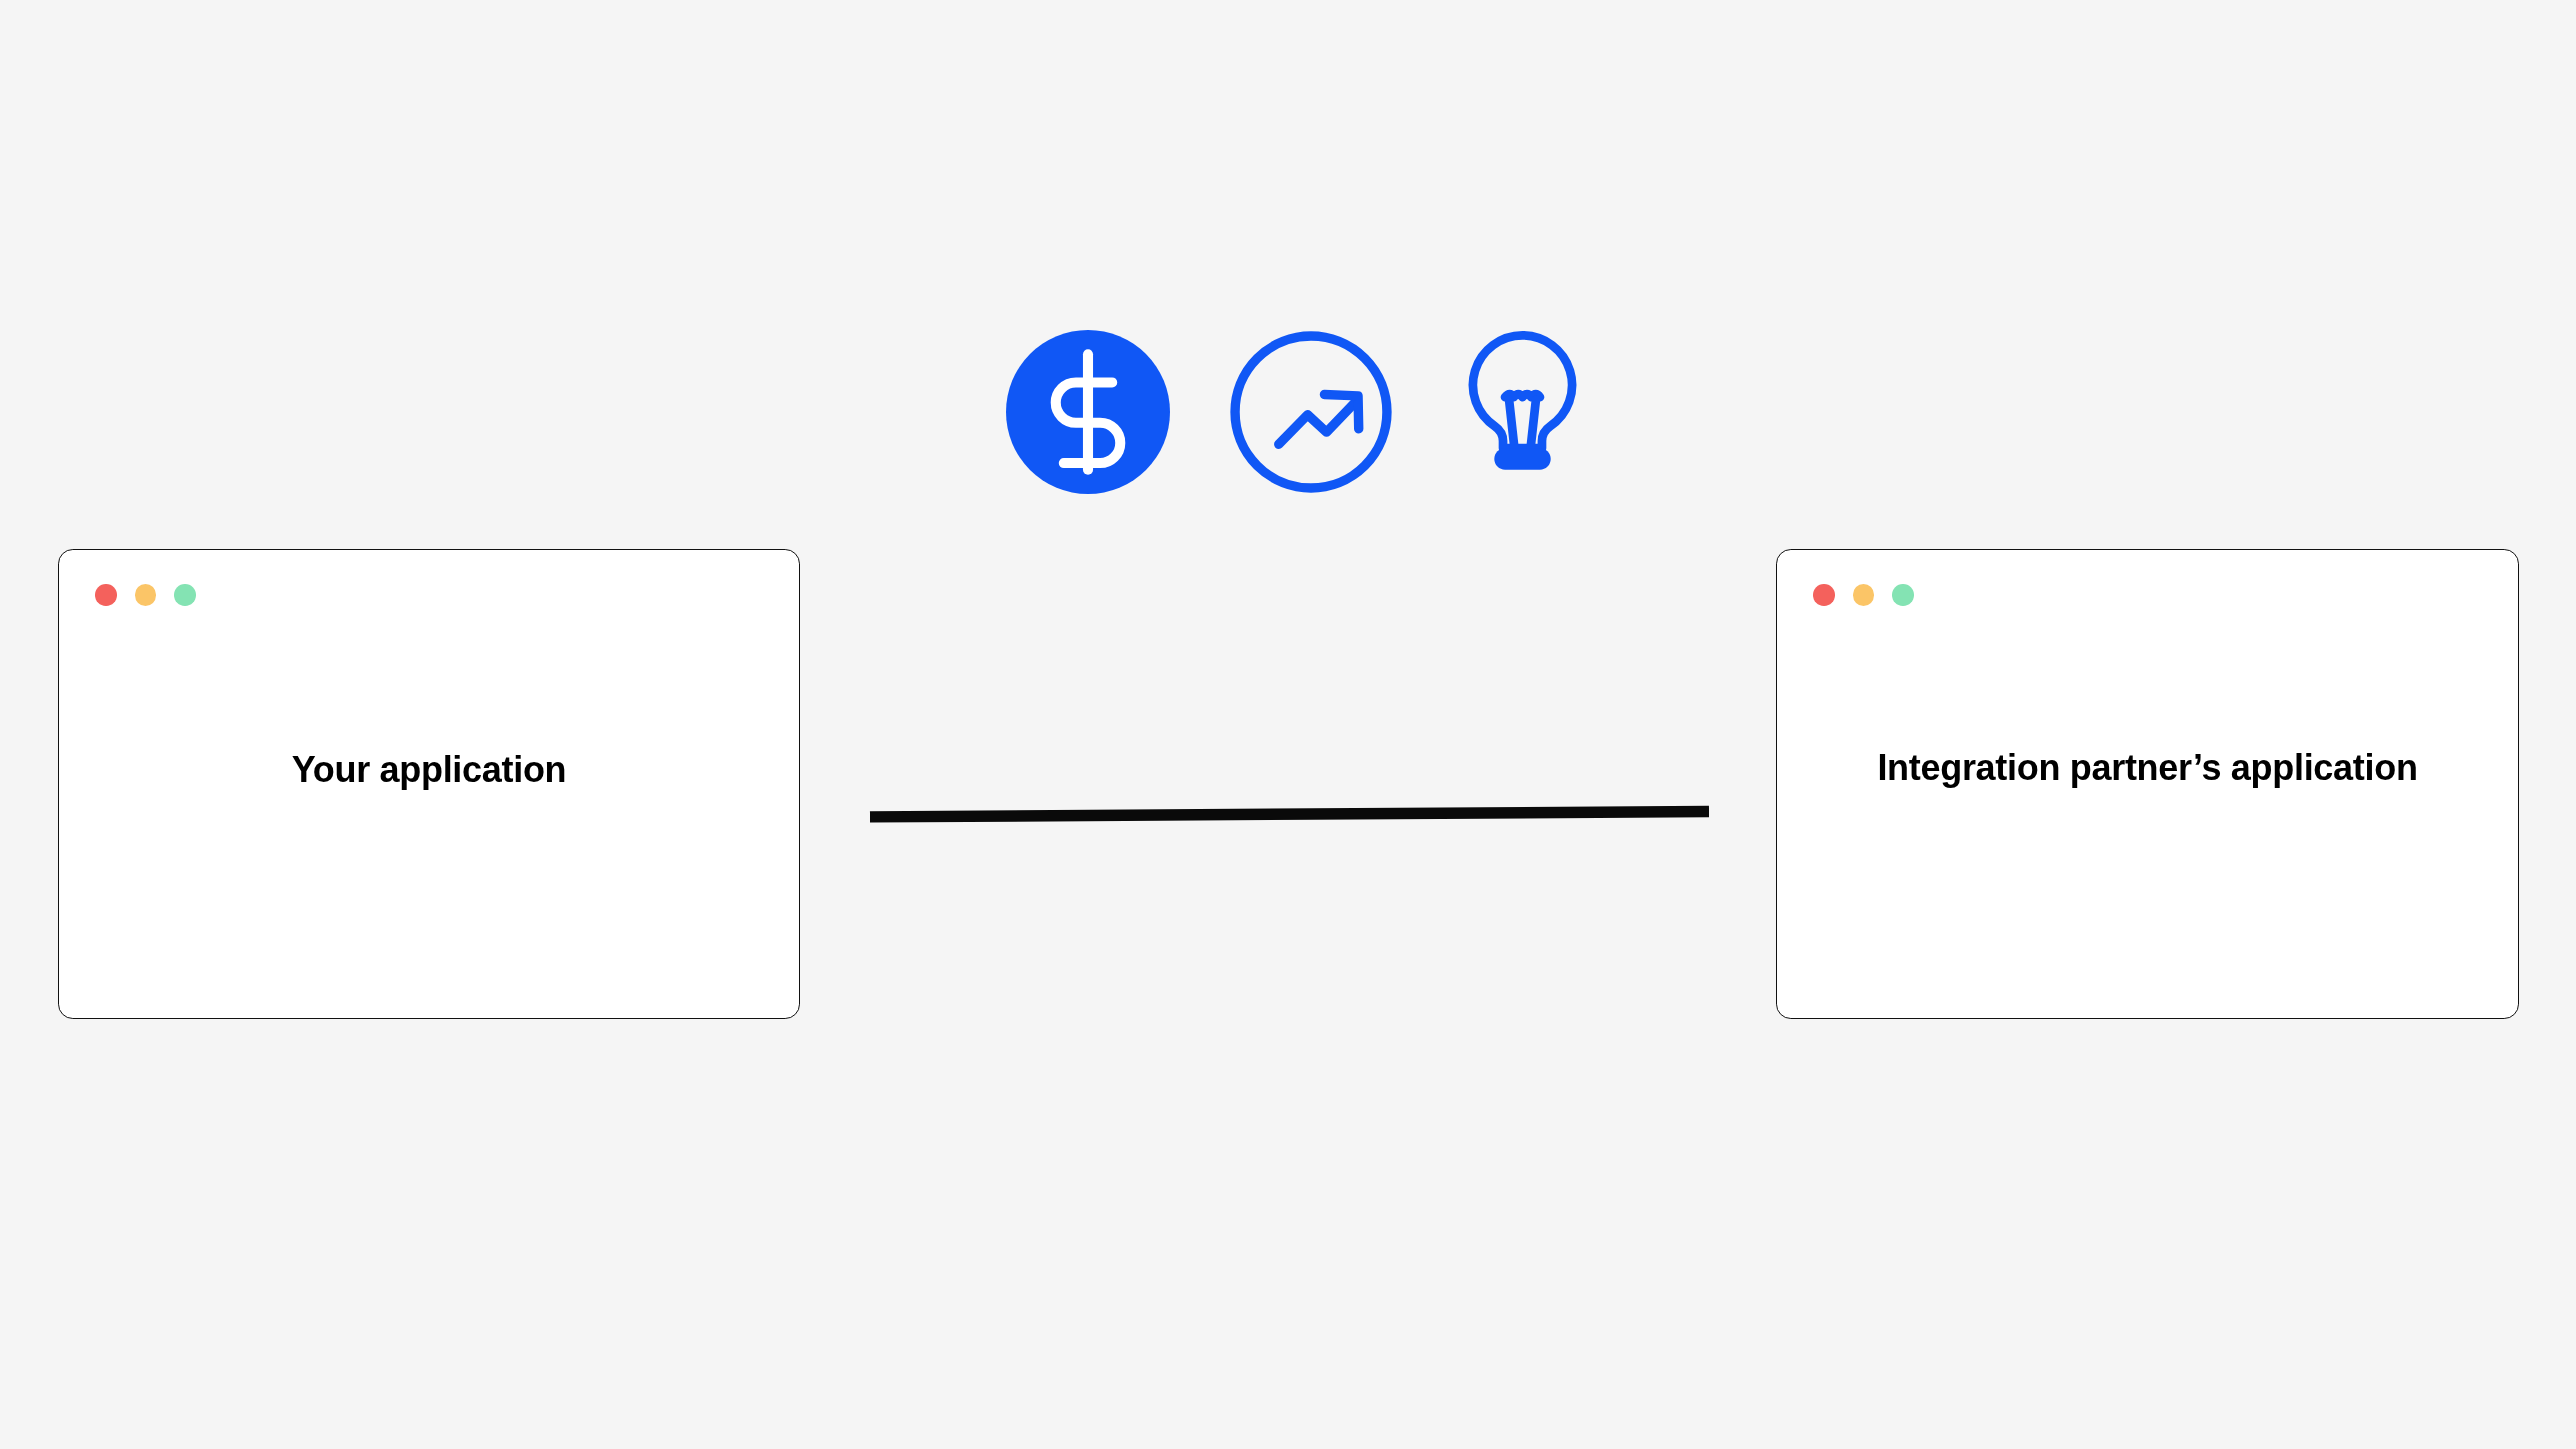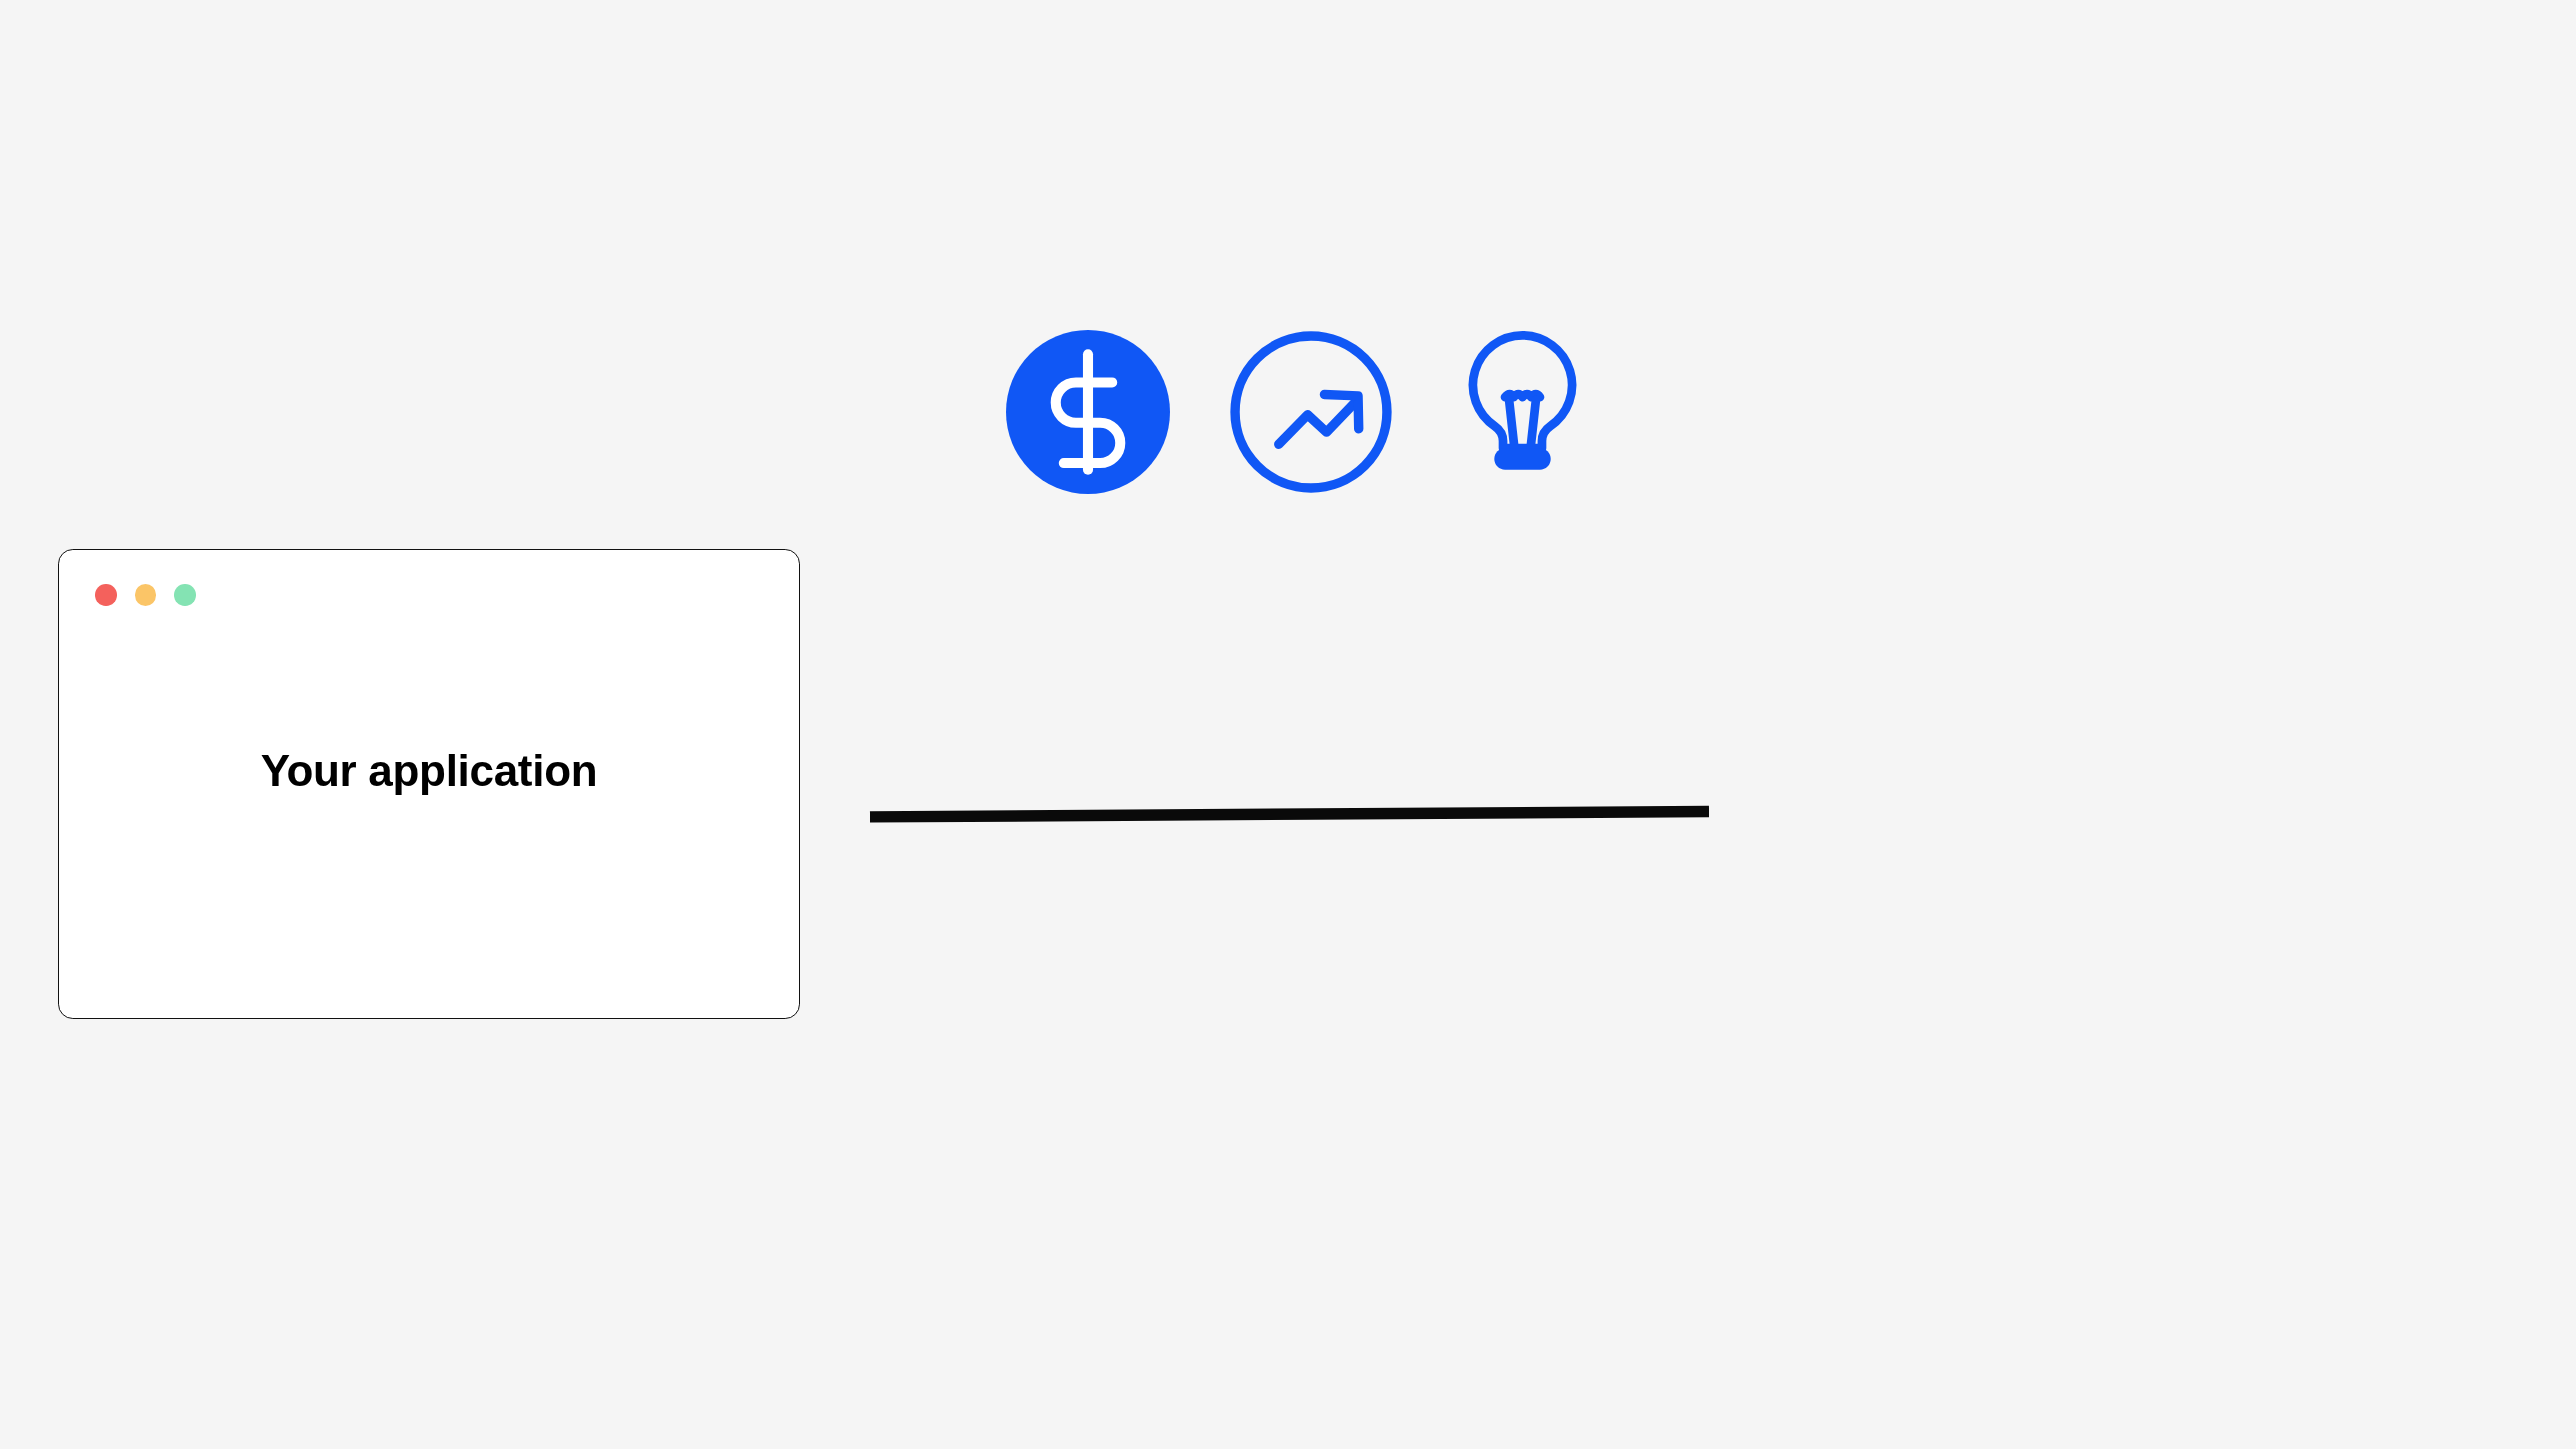--- a/index.html
+++ b/index.html
@@ -80,21 +80,21 @@
 
   .window-body {
     flex: 1;
     display: flex;
     align-items: center;
     justify-content: center;
     padding: 0 47px;
     box-sizing: border-box;
   }
   .window-title {
-    font-size: 44px;
+    font-size: 36px;
     font-weight: 700;
     line-height: 1.18;
     color: #000000;
     text-align: center;
     letter-spacing: -0.3px;
     margin: 0;
   }
   .window-left .window-body  { padding-bottom: 27px; }
   .window-right .window-body { padding-bottom: 32px; }
 
@@ -153,15 +153,25 @@
       <h2 class="window-title">Your application</h2>
     </div>
   </div>
 
   <div class="connector">
     <svg width="839" height="27" viewBox="0 0 1250 40" aria-hidden="true">
       <line x1="0" y1="28" x2="1250" y2="20" stroke="#0A0A0A" stroke-width="17"></line>
     </svg>
   </div>
 
+  <div class="window window-right">
+    <div class="traffic-lights">
+      <span class="dot dot-close"></span>
+      <span class="dot dot-minimize"></span>
+      <span class="dot dot-zoom"></span>
+    </div>
+    <div class="window-body">
+      <h2 class="window-title">Integration partner’s application</h2>
+    </div>
+  </div>
 
 </div>
 
 
 </body></html>

